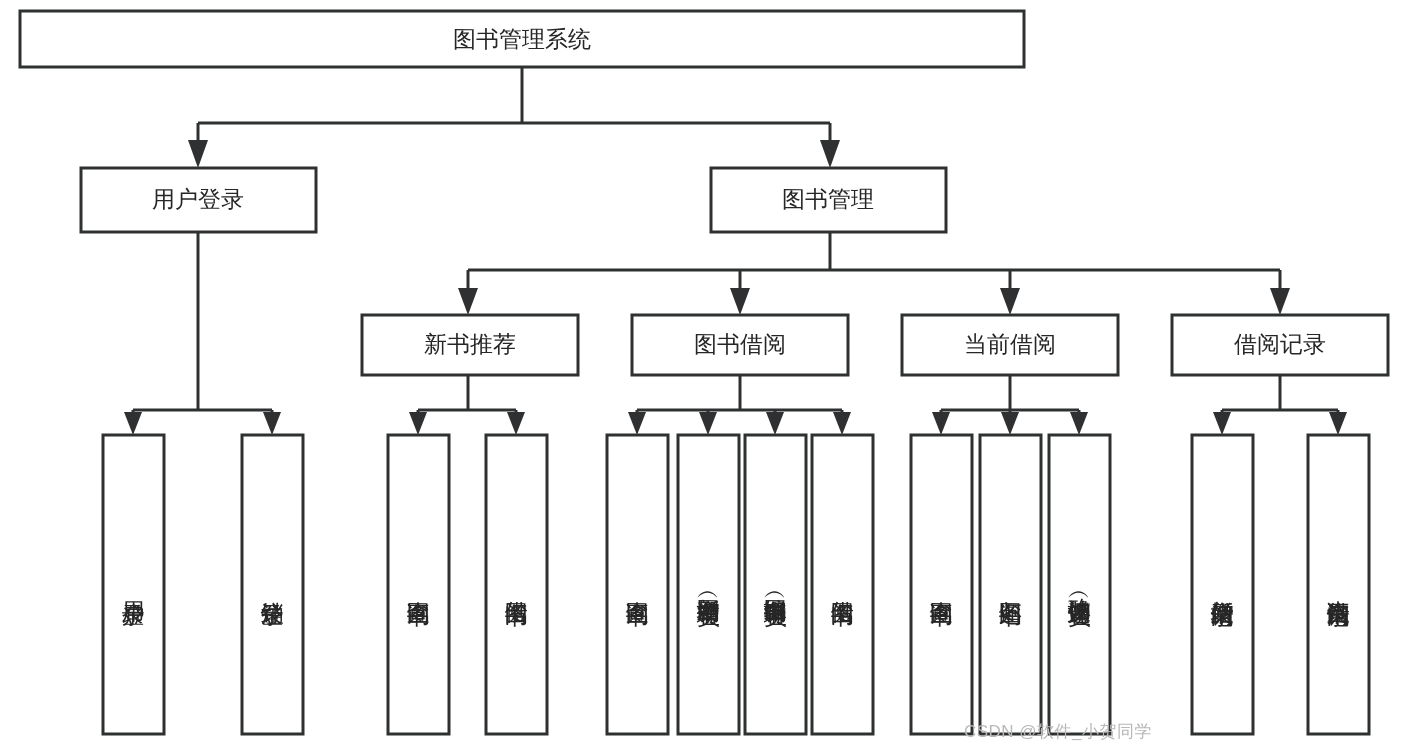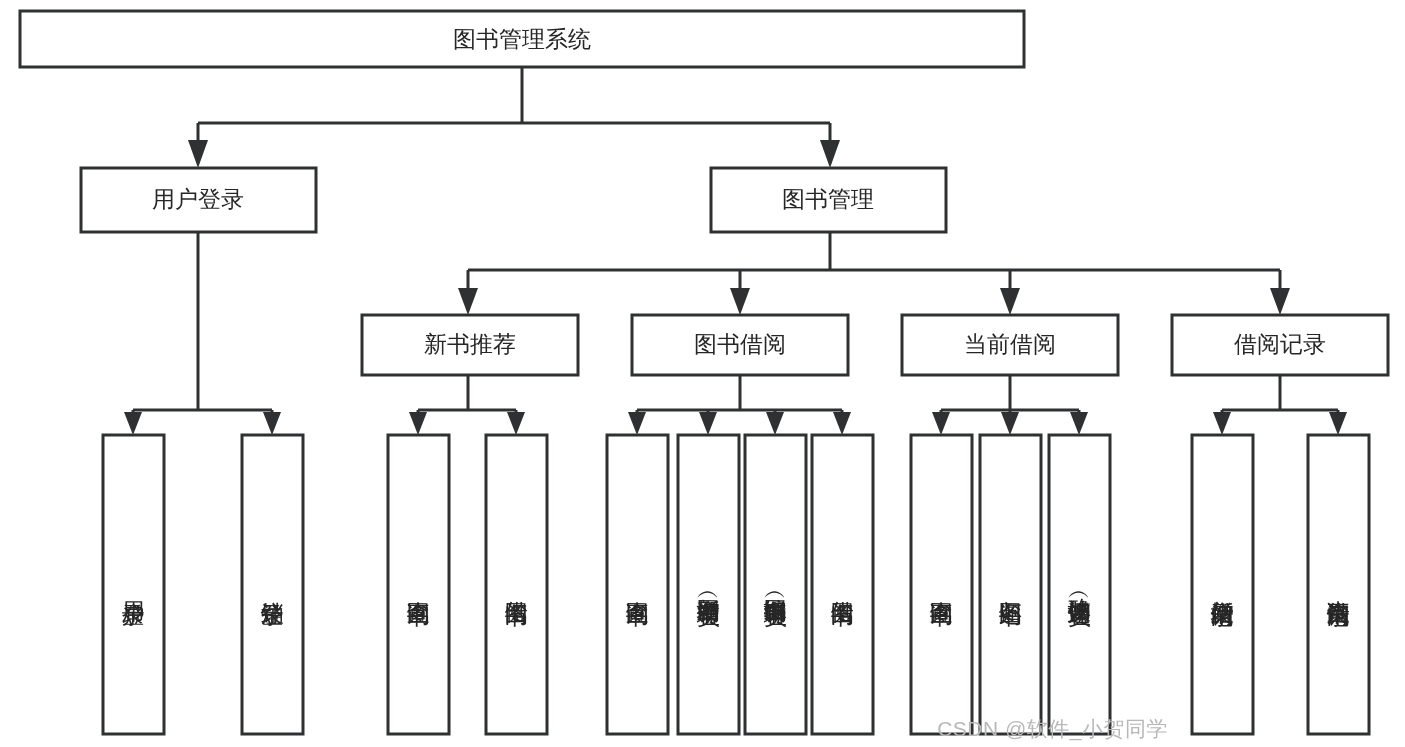--- a/index.html
+++ b/index.html
@@ -58,24 +58,24 @@
     font-family: "Liberation Sans", "DejaVu Sans", sans-serif;
     font-size: 23px;
     line-height: 1.06;
     color: #262626;
     letter-spacing: 1px;
     white-space: nowrap;
     pointer-events: none;
   }
   .watermark {
     position: absolute;
-    right: 0;
+    right: 16px;
     bottom: 4px;
     font-family: "Liberation Sans", "DejaVu Sans", sans-serif;
-    font-size: 21px;
+    font-size: 17px;
     color: #b8b8b8;
     white-space: nowrap;
     letter-spacing: 0.5px;
   }
 </style>
 </head>
 <body>
 
 <div id="diagram-root">
 

